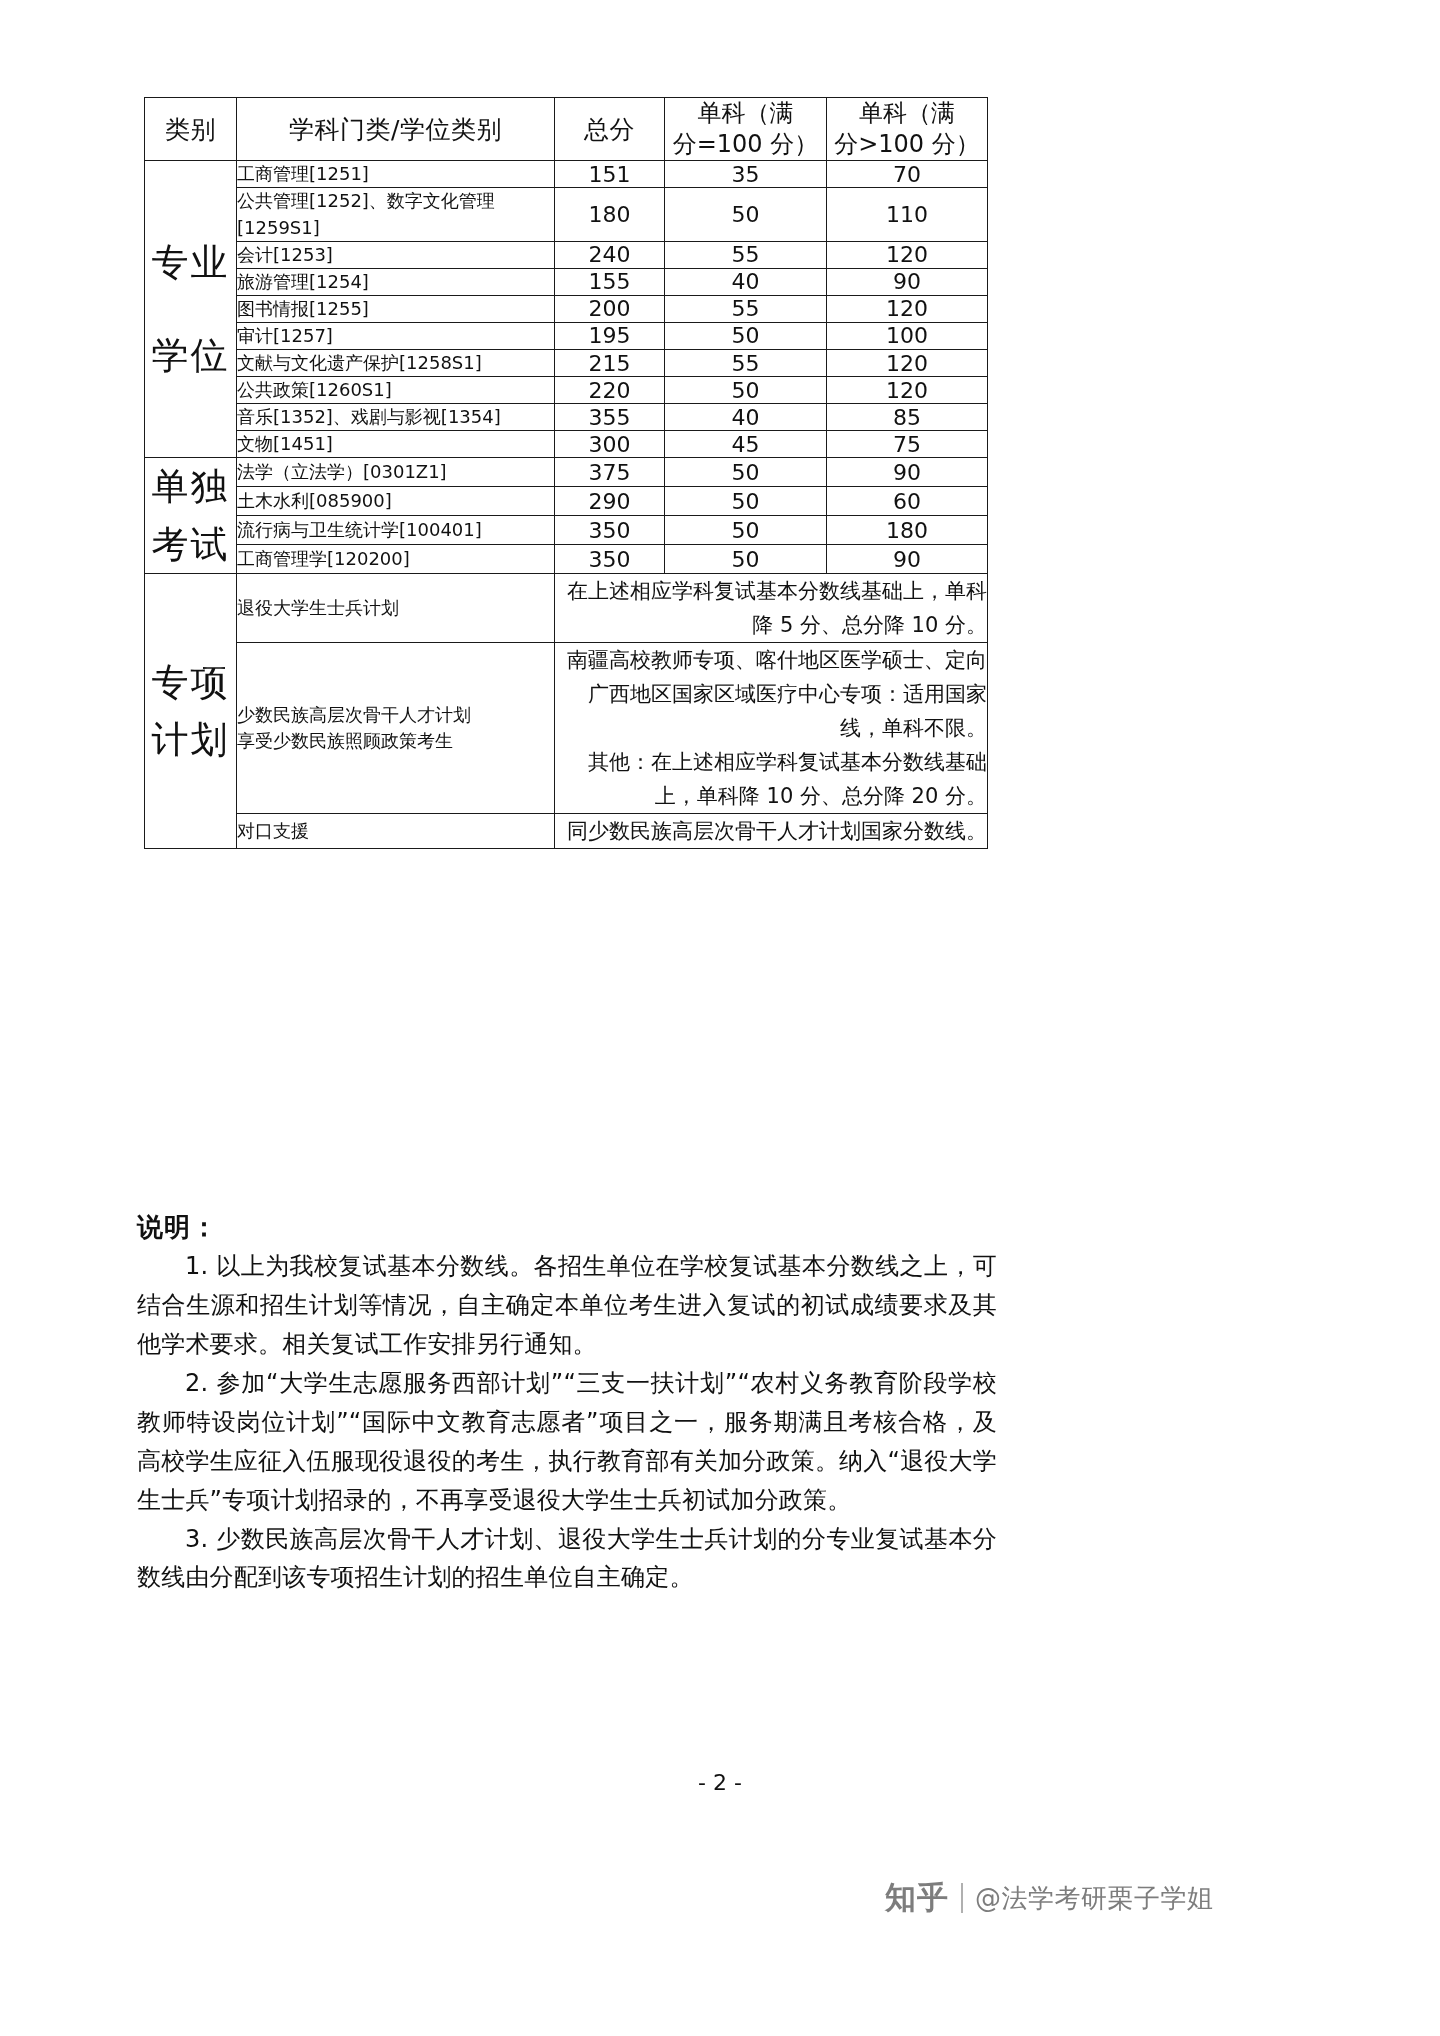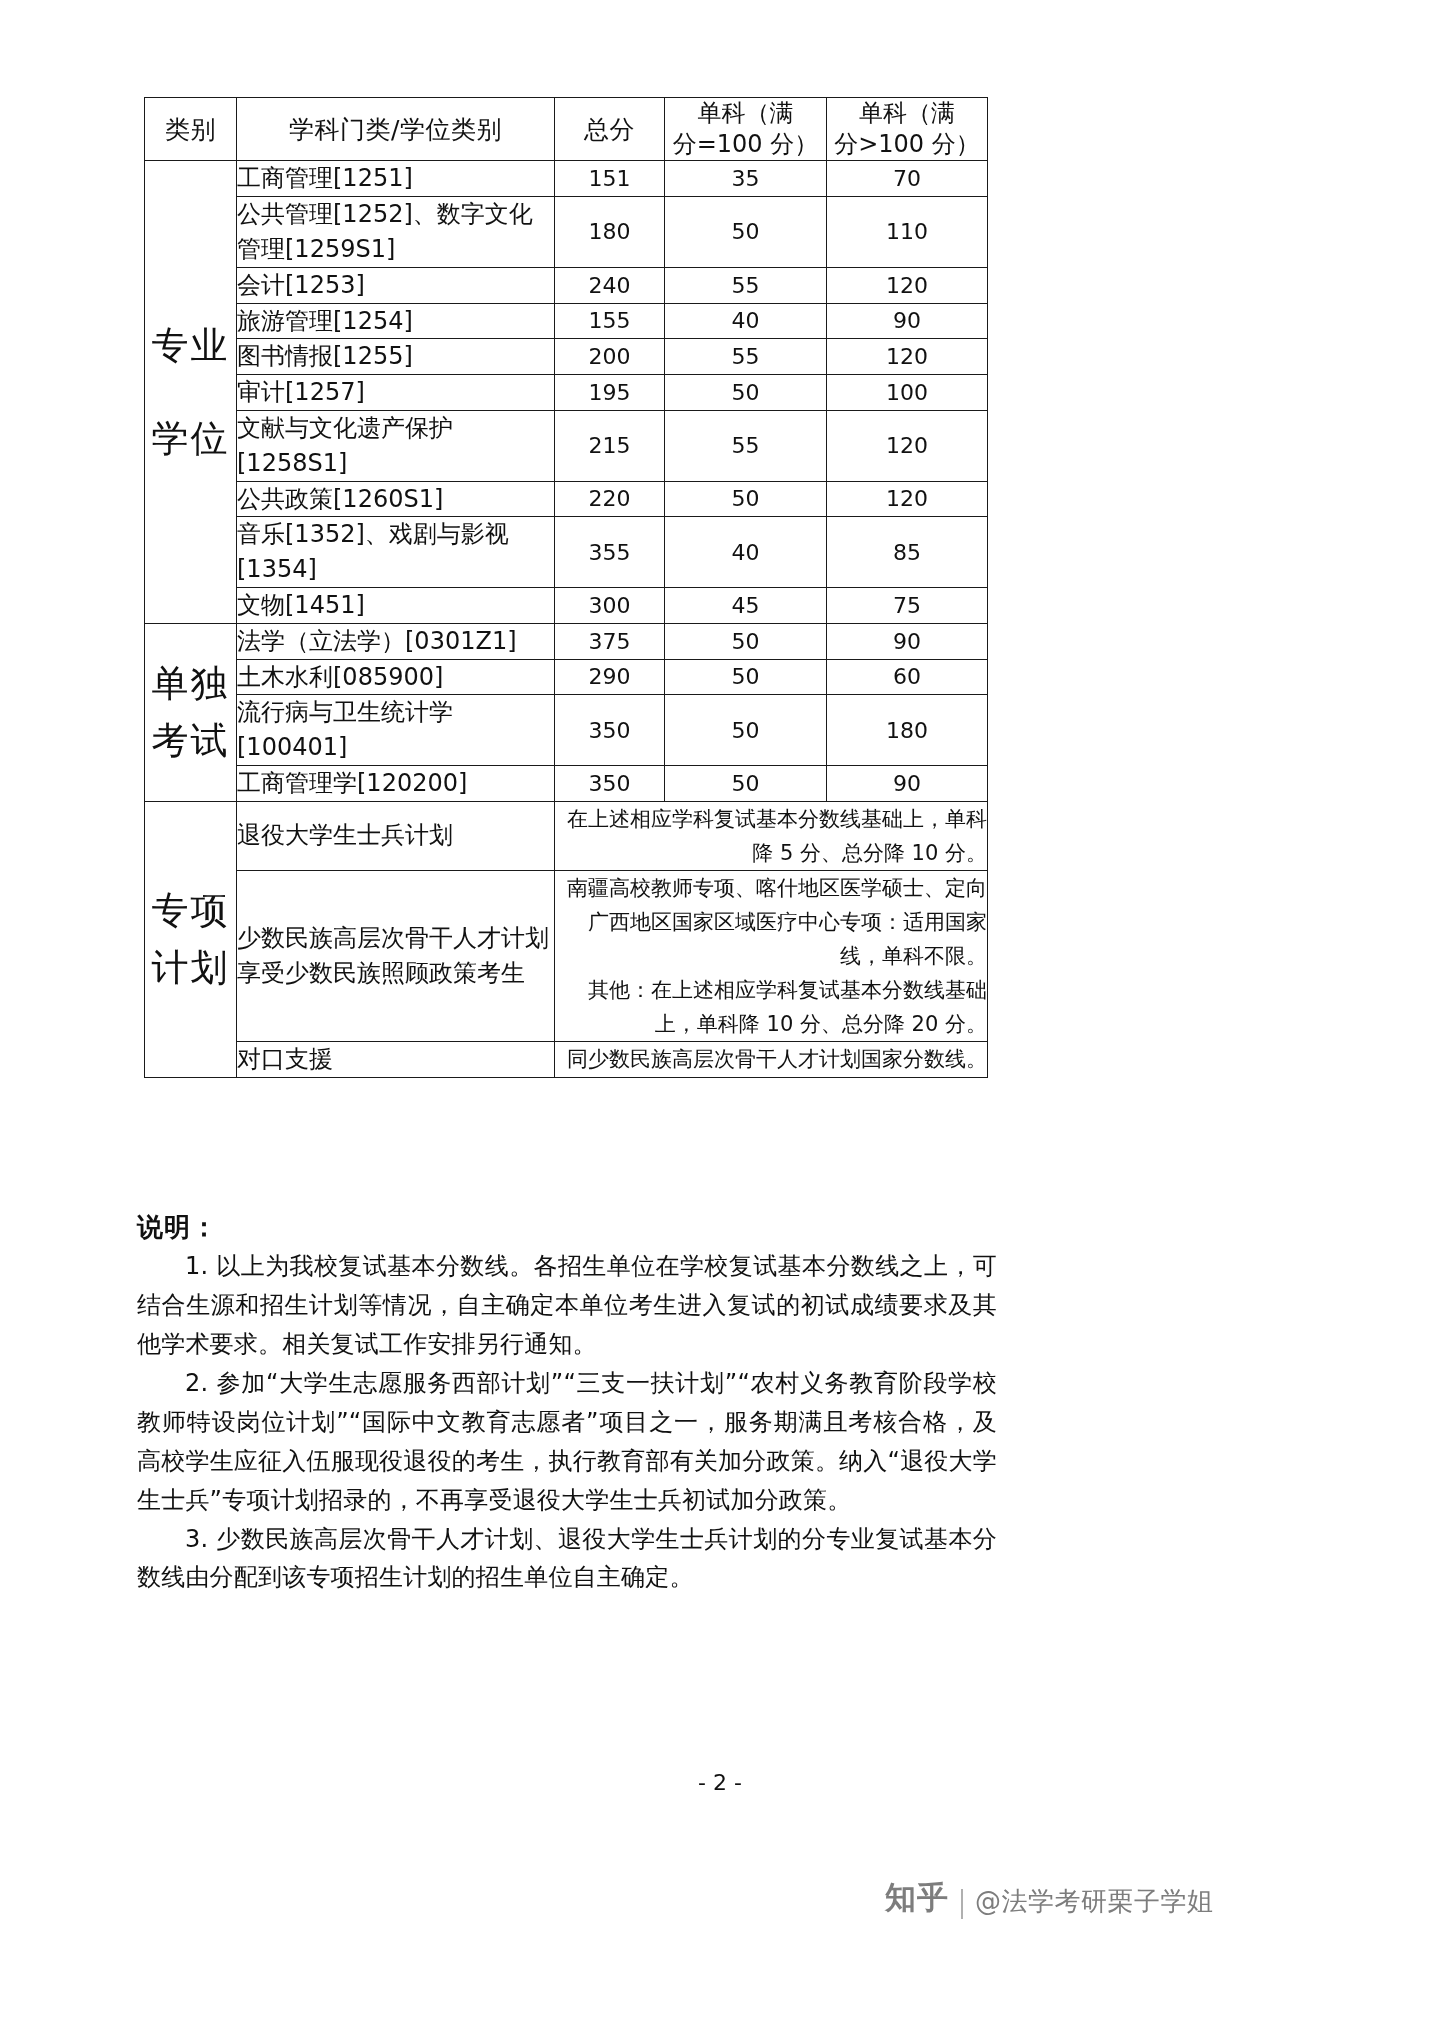--- a/index.html
+++ b/index.html
@@ -67,21 +67,21 @@
   }
   .cat-cell.vertical-spread {
     line-height: 2.52;
   }
   .cat-cell.two-line {
     line-height: 1.55;
   }
 
   .disc-cell {
     text-align: left;
-    font-size: 24px;
+    font-size: 18px;
     line-height: 1.45;
     padding: 9px 6px 9px 14px;
   }
   .num-cell {
     text-align: center;
     font-size: 22px;
     padding: 9px 4px;
   }
   .note-cell {
     text-align: right;
@@ -124,21 +124,21 @@
     text-align: center;
     font-size: 22px;
   }
 
   
   .watermark {
     position: absolute;
     left: 885px;
     top: 1877px;
     display: flex;
-    align-items: flex-end;
+    align-items: center;
     gap: 12px;
     color: #8a8a8a;
   }
   .wm-logo {
     font-size: 31px;
     font-weight: bold;
     color: #7d7d7d;
     letter-spacing: 1px;
   }
   .wm-div {

